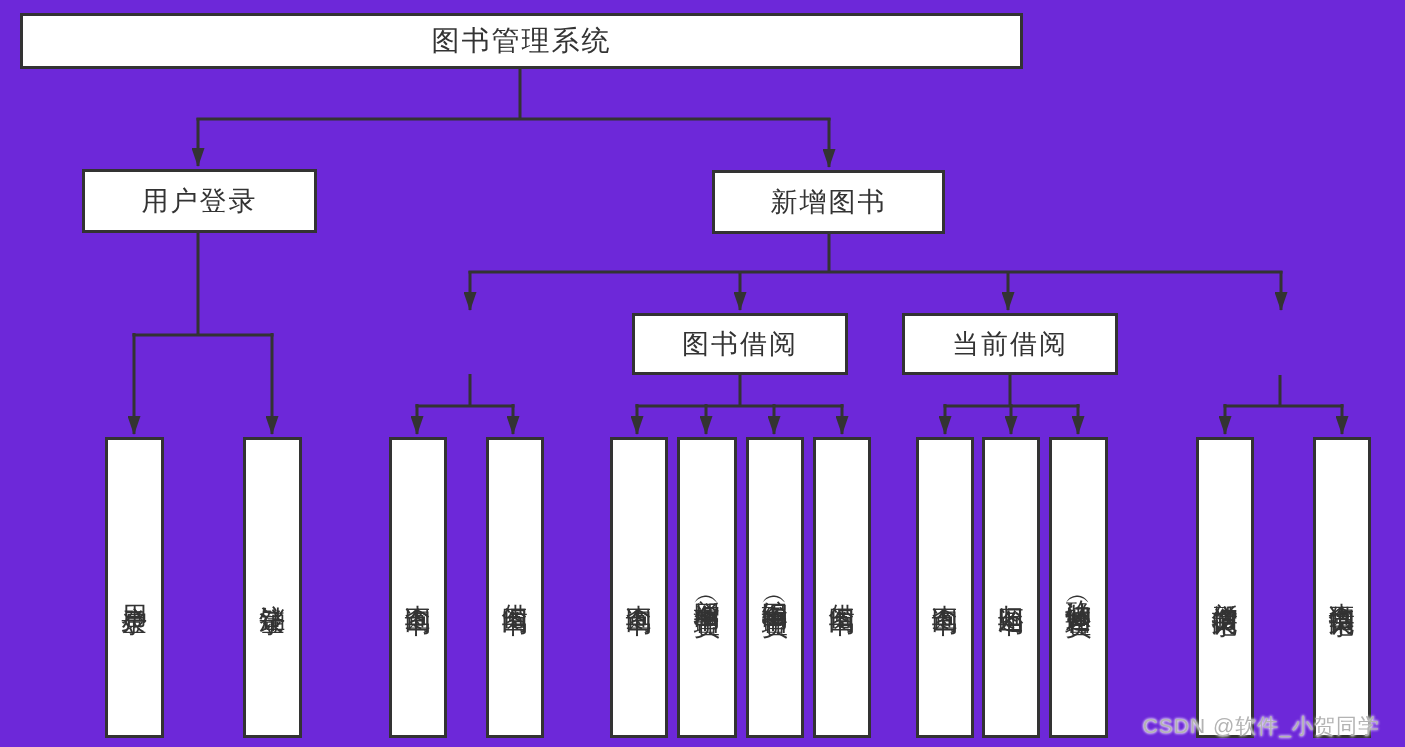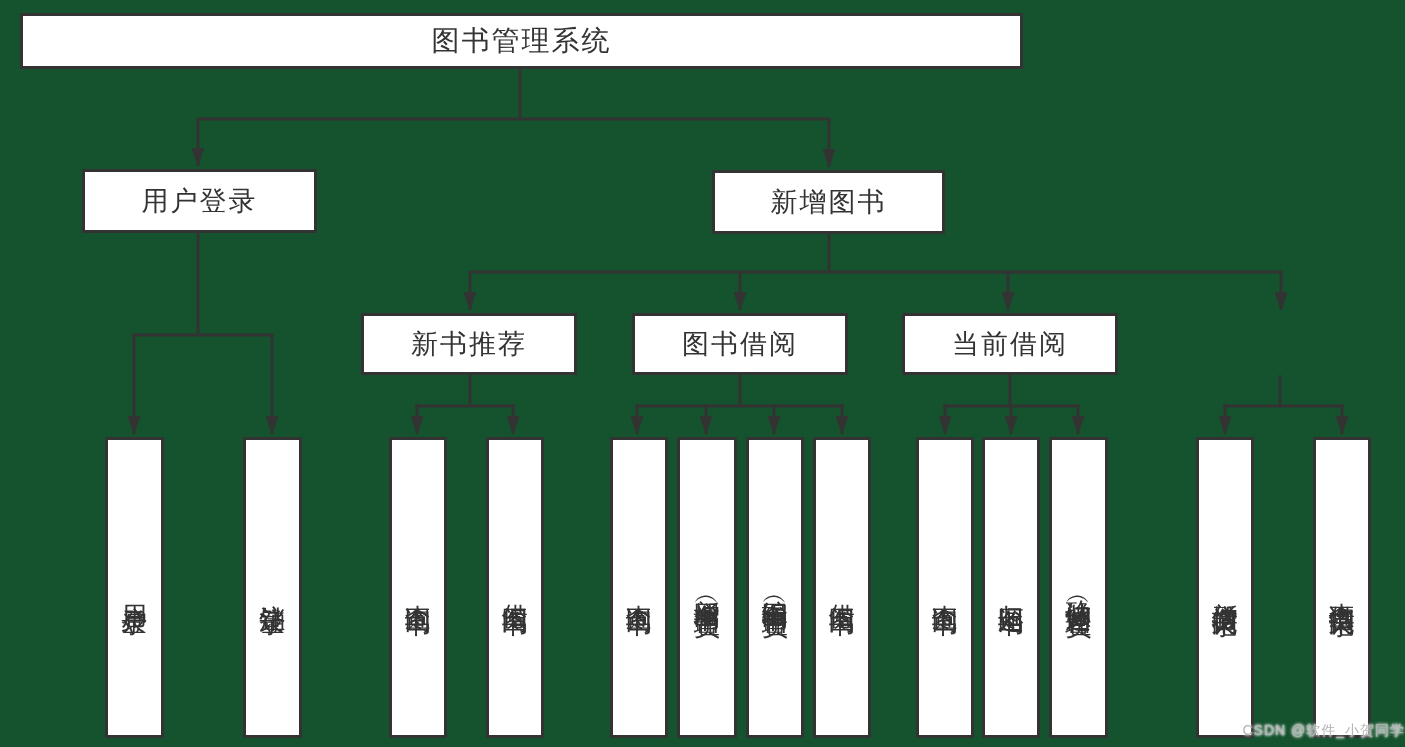--- a/index.html
+++ b/index.html
@@ -1,19 +1,19 @@
 <!DOCTYPE html>
 <html><head>
 <meta charset="utf-8">
 <style>
   html,body{margin:0;padding:0;background:#ffffff;}
   #canvas{
     position:relative;
     width:1405px;height:747px;
-    background:#14532d;
+    background:#6d28d9;
     font-family:"Liberation Sans","DejaVu Sans",sans-serif;
     overflow:hidden;
   }
   #wires{position:absolute;left:0;top:0;width:1405px;height:747px;}
   .hbox{
     position:absolute;
     box-sizing:border-box;
     border:3px solid #333333;
     background:#ffffff;
     display:flex;align-items:center;justify-content:center;
@@ -32,22 +32,22 @@
     font-size:26px;
     letter-spacing:2px;
     line-height:1.1;
     writing-mode:vertical-rl;
     text-orientation:mixed;
     z-index:2;
     top:437px;height:301px;width:58px;
   }
   #watermark{
     position:absolute;
-    right:0;bottom:7px;
-    font-size:14px;
+    right:25px;bottom:7px;
+    font-size:21px;
     color:#b3b3b3;
     letter-spacing:1px;
     z-index:3;
     text-shadow:0 0 3px #ffffff,0 0 3px #ffffff;
     white-space:nowrap;
     text-align:right;
   }
 </style>
 </head>
 <body>
@@ -102,21 +102,20 @@
       <line x1="1225" y1="404" x2="1225" y2="434" marker-end="url(#arw)"></line>
       <line x1="1342" y1="404" x2="1342" y2="434" marker-end="url(#arw)"></line>
     </g>
   </svg>
 
   <div class="hbox" style="left:20px;top:13px;width:1003px;height:56px;font-size:28px;">图书管理系统</div>
 
   <div class="hbox" style="left:82px;top:169px;width:235px;height:64px;">用户登录</div>
   <div class="hbox" style="left:712px;top:170px;width:233px;height:64px;">新增图书</div>
 
-  <div class="hbox" style="left:361px;top:313px;width:216px;height:62px;">新书推荐</div>
   <div class="hbox" style="left:902px;top:313px;width:216px;height:62px;">当前借阅</div>
   <div class="hbox" style="left:632px;top:313px;width:216px;height:62px;">图书借阅</div>
 
   <div class="vbox" style="left:105px;width:59px;">用户登录</div>
   <div class="vbox" style="left:243px;width:59px;">注销登录</div>
 
   <div class="vbox" style="left:389px;">查询图书</div>
   <div class="vbox" style="left:486px;">借阅图书</div>
 
   <div class="vbox" style="left:610px;">查询图书</div>

